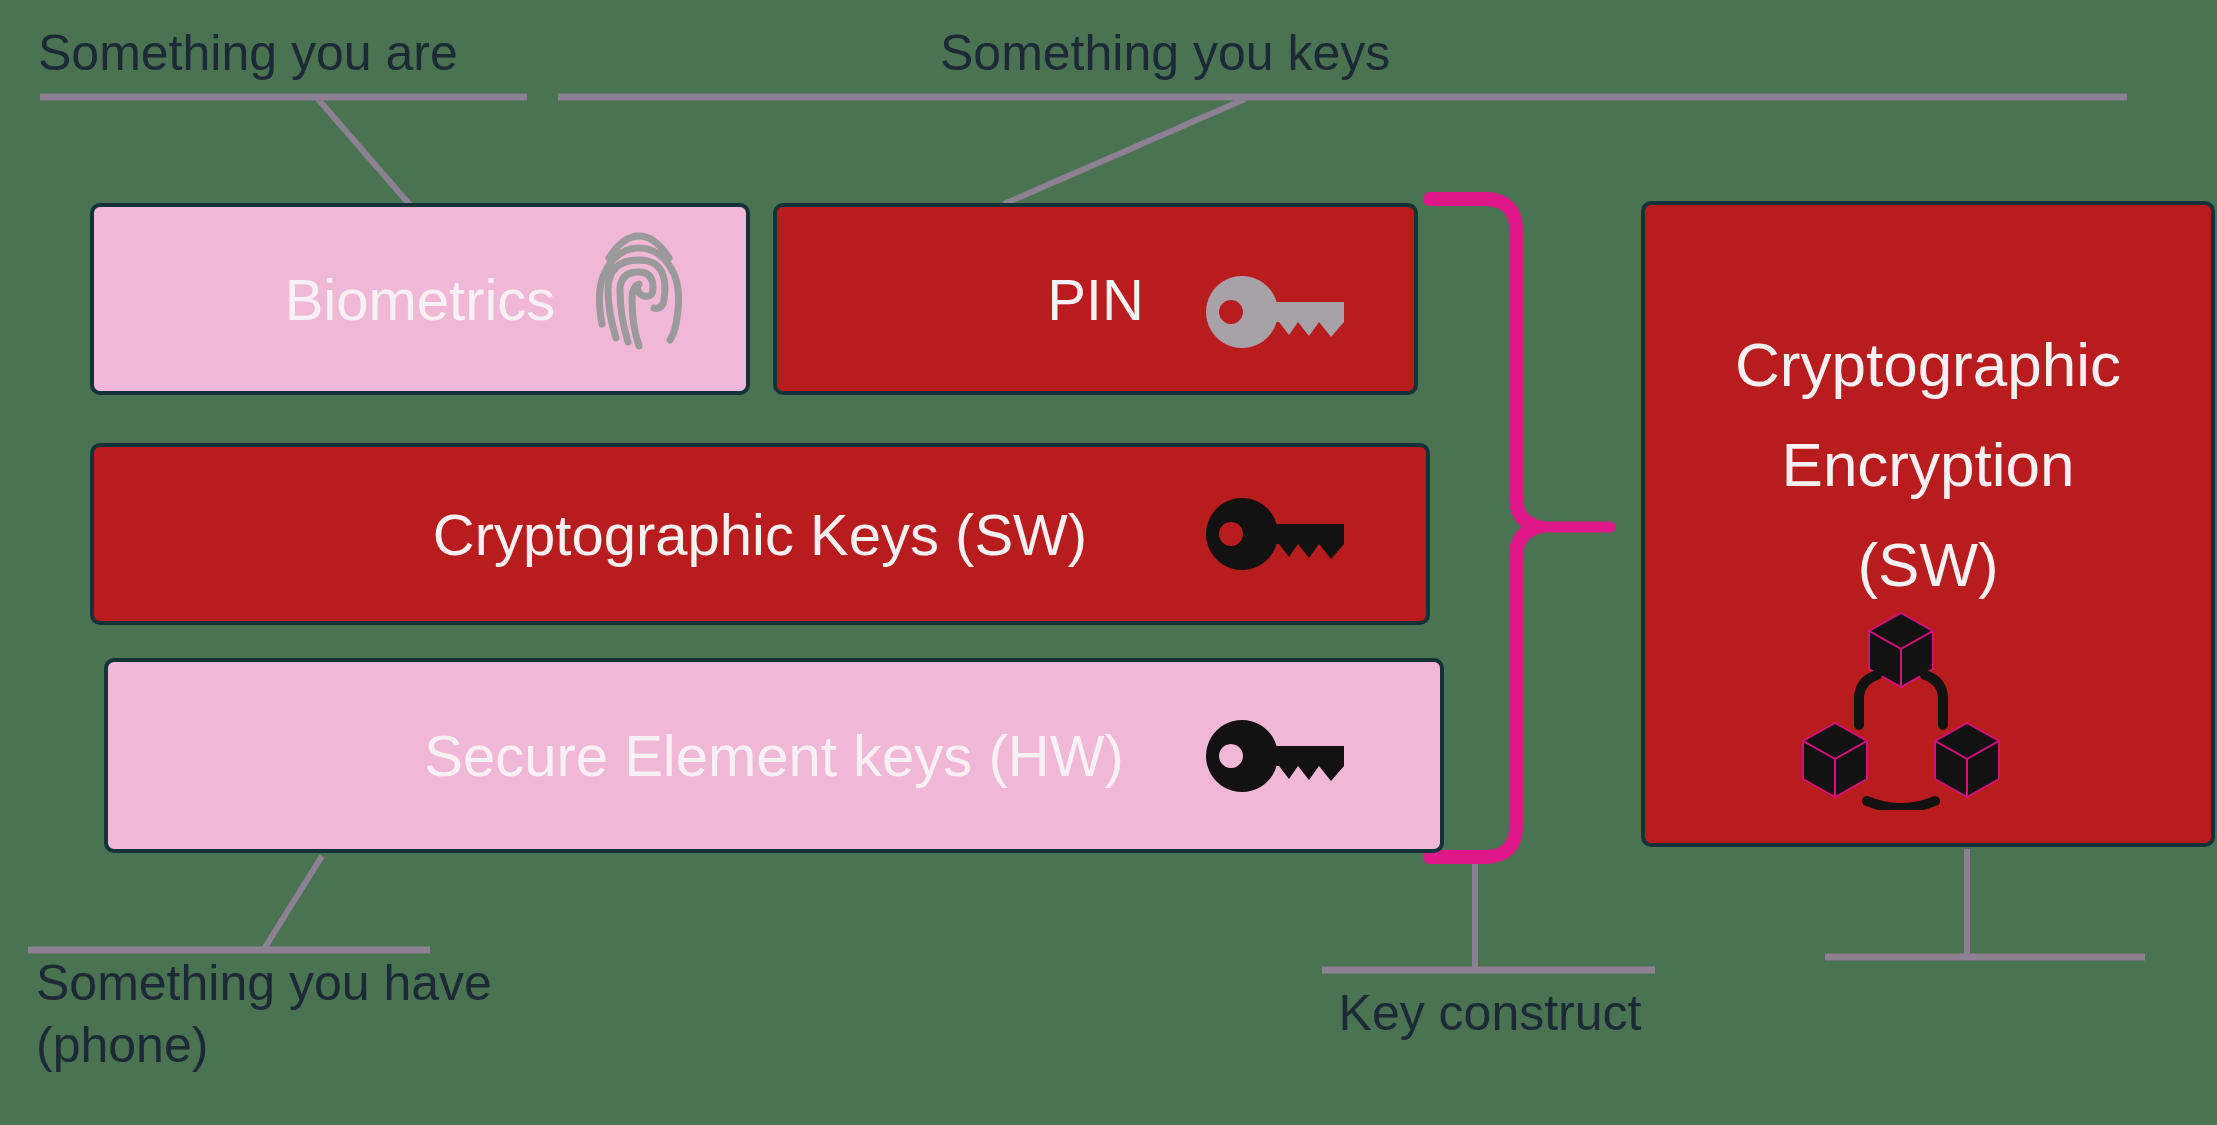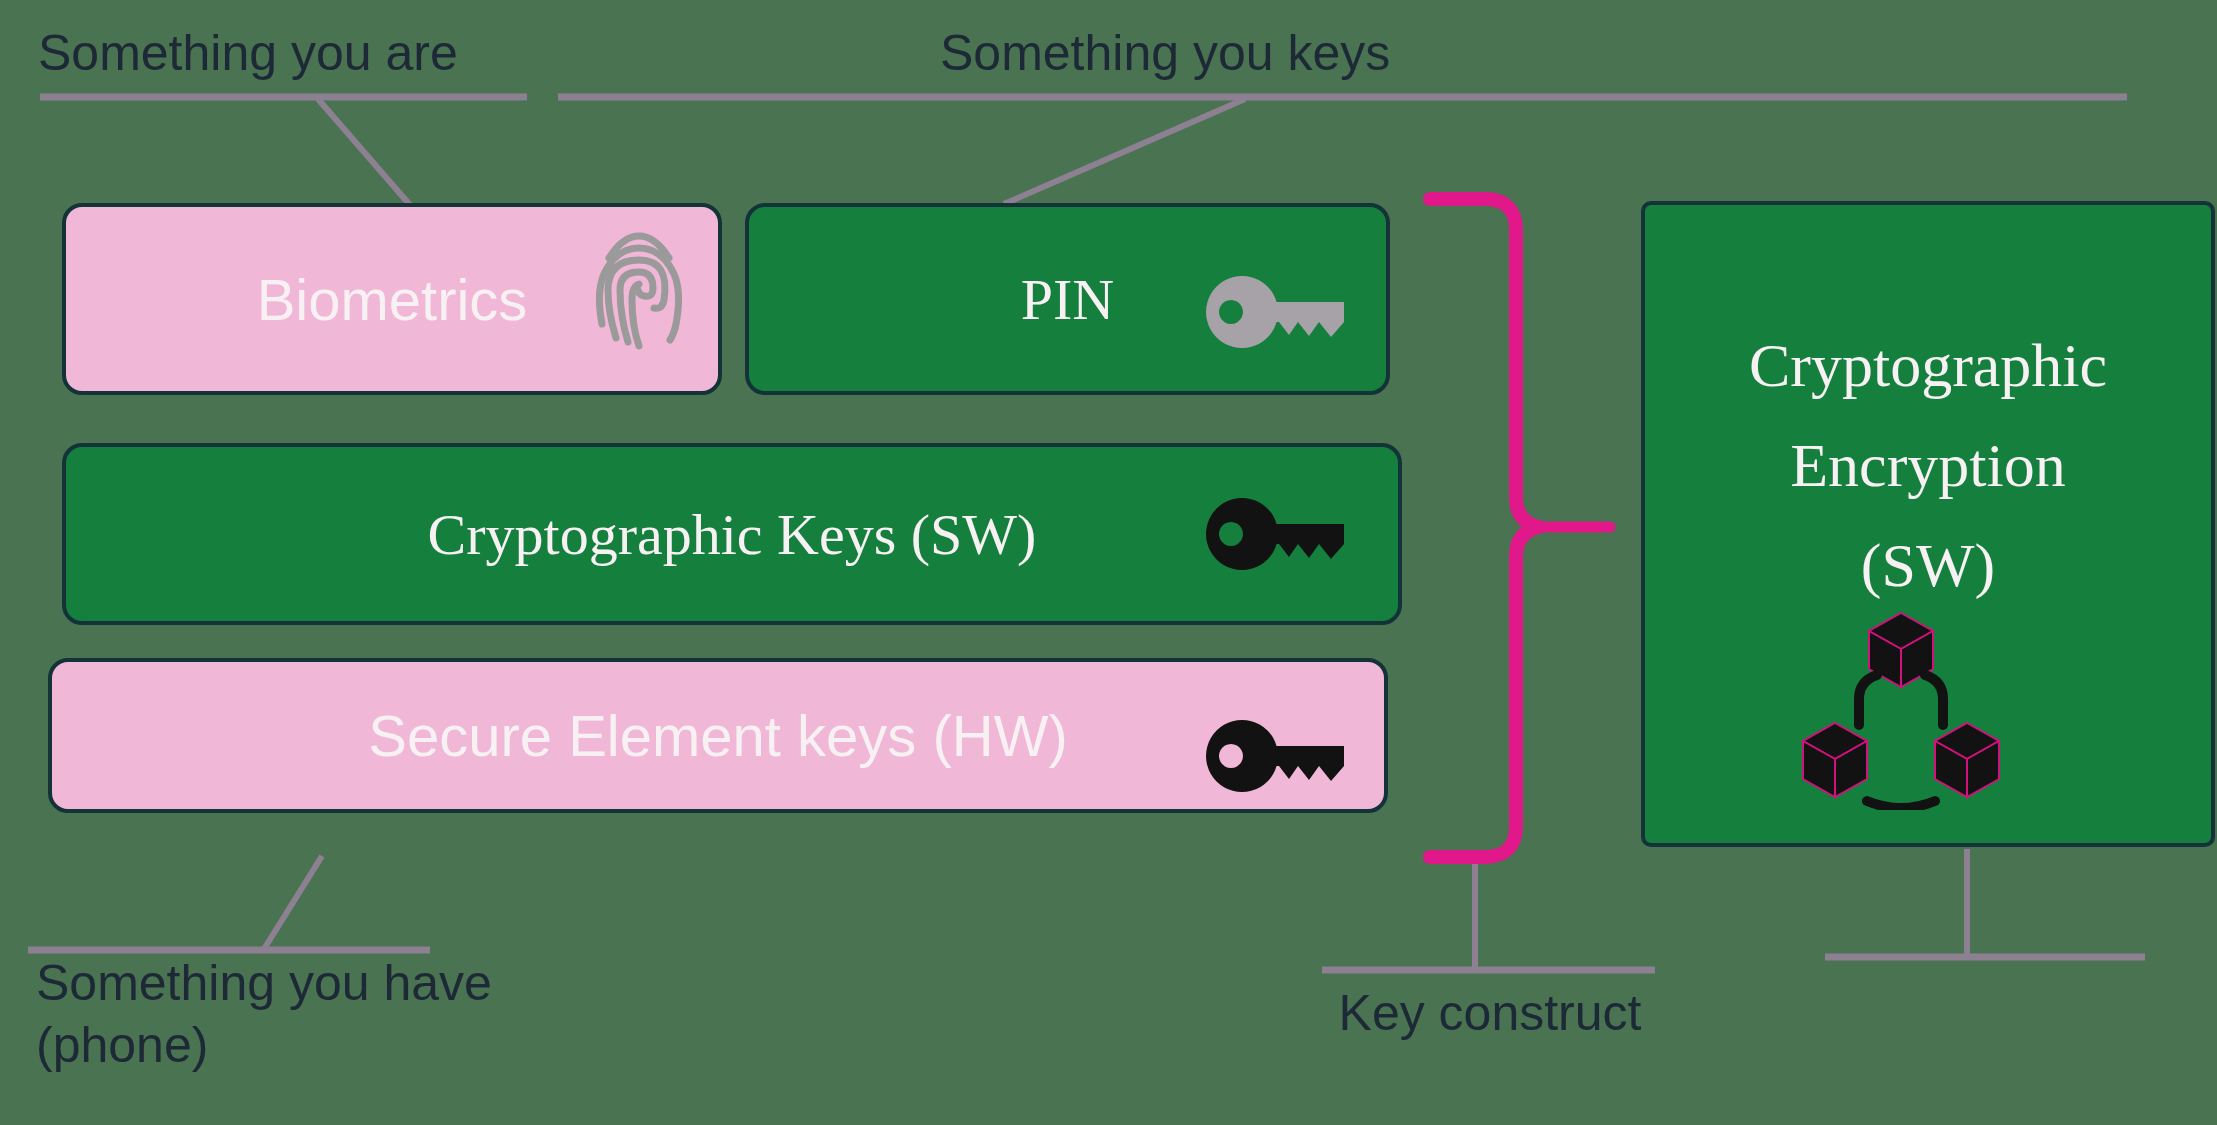--- a/index.html
+++ b/index.html
@@ -2,27 +2,27 @@
 <html><head>
 <meta charset="utf-8">
 <style>
   html,body{margin:0;padding:0;background:#4a7351;}
   .canvas{position:relative;width:2217px;height:1125px;background:#4a7351;overflow:hidden;
           font-family:"Liberation Sans", sans-serif;}
   .overlay{position:absolute;left:0;top:0;width:2217px;height:1125px;pointer-events:none;}
   .box{position:absolute;display:flex;align-items:center;justify-content:center;
        border:4px solid #143339;box-sizing:border-box;}
   .box .box-label{color:#f7f1f4;font-size:58px;font-weight:500;white-space:pre-line;text-align:center;}
-  .magenta{background:#15803d;font-family:Liberation Serif, serif;}
+  .magenta{background:#b91c1c;}
   .lightpink{background:#f1b7d6;}
-  .rows{border-radius:20px;}
+  .rows{border-radius:10px;margin-left:28px;}
   #box-biometrics{left:62px;top:203px;width:660px;height:192px;}
   #box-pin{left:745px;top:203px;width:645px;height:192px;}
   #box-crypto-keys{left:62px;top:443px;width:1340px;height:182px;}
-  #box-secure-element{left:48px;top:658px;width:1340px;height:155px;}
+  #box-secure-element{left:76px;top:658px;width:1340px;height:195px;}
   #box-crypto-encryption{left:1641px;top:201px;width:574px;height:646px;border-radius:10px;
        flex-direction:column;justify-content:flex-start;padding-top:110px;}
   #box-crypto-encryption .box-label{font-size:62px;line-height:100px;}
   .top-label{position:absolute;color:#1d2936;font-size:50px;font-weight:normal;white-space:pre-line;line-height:62px;}
   #label-are{left:38px;top:22px;}
   #label-know{left:940px;top:22px;}
   #label-have{left:36px;top:952px;}
   #label-key-construct{left:1310px;top:982px;width:360px;text-align:center;}
   .icon{position:absolute;}
   #fingerprint-icon{left:593px;top:228px;width:92px;height:126px;}

